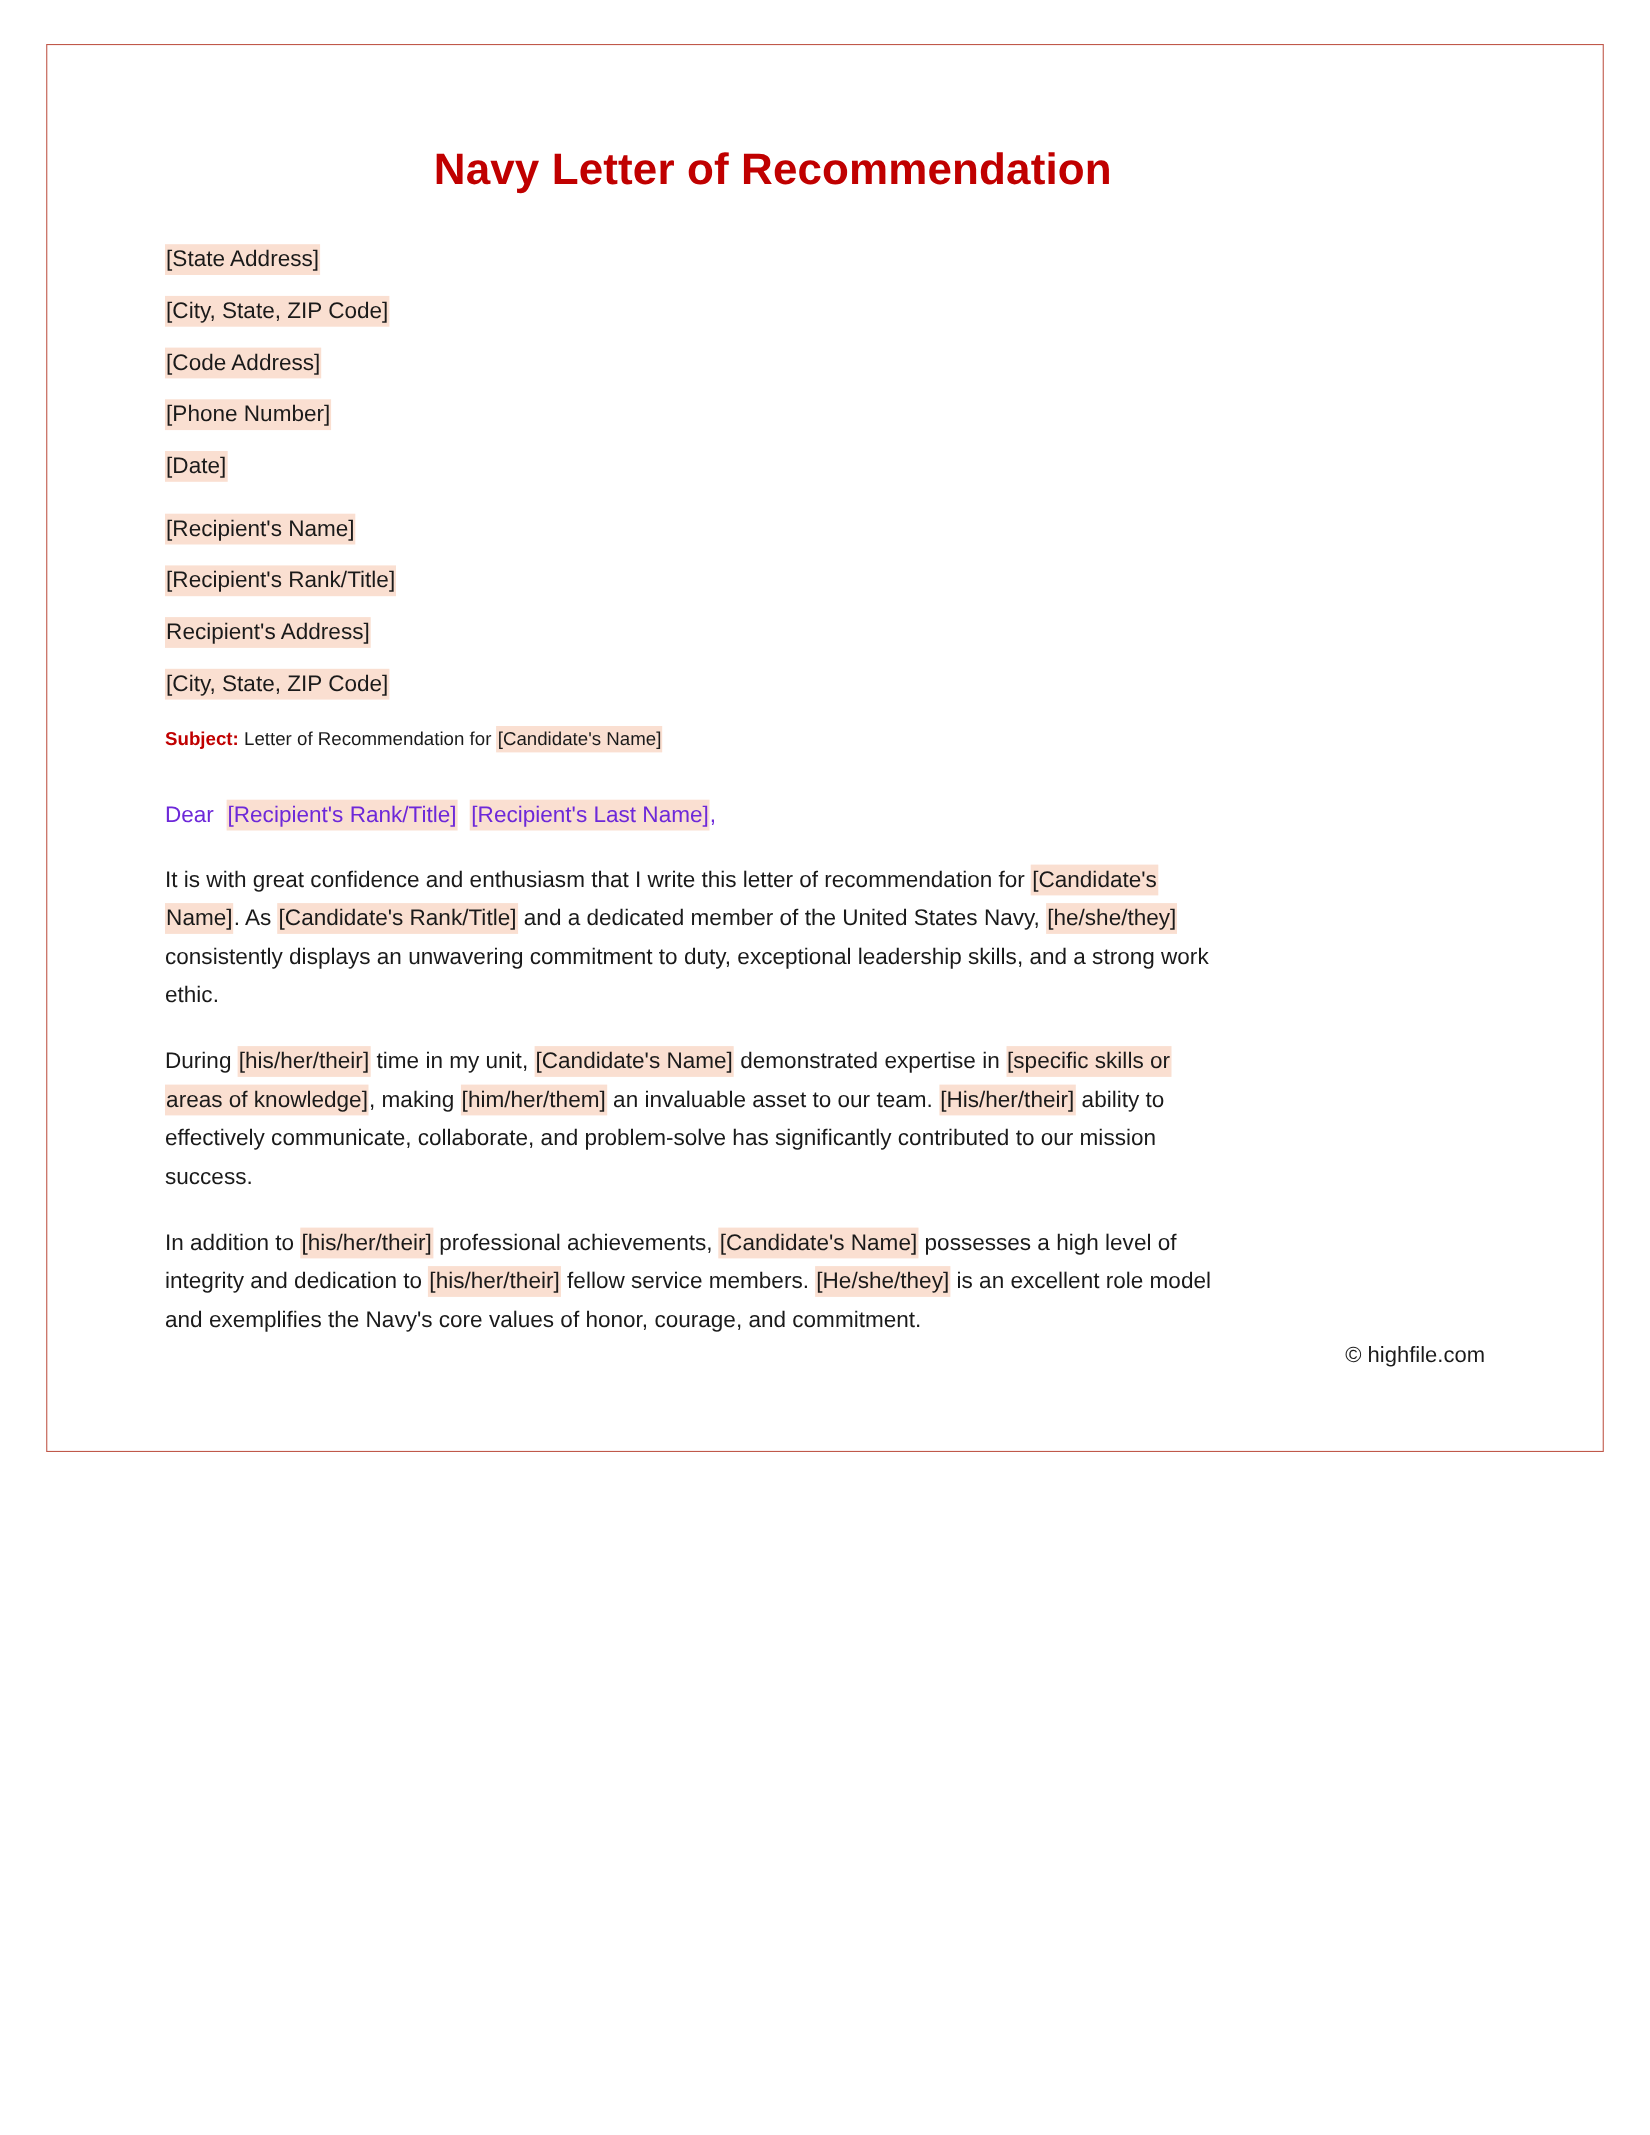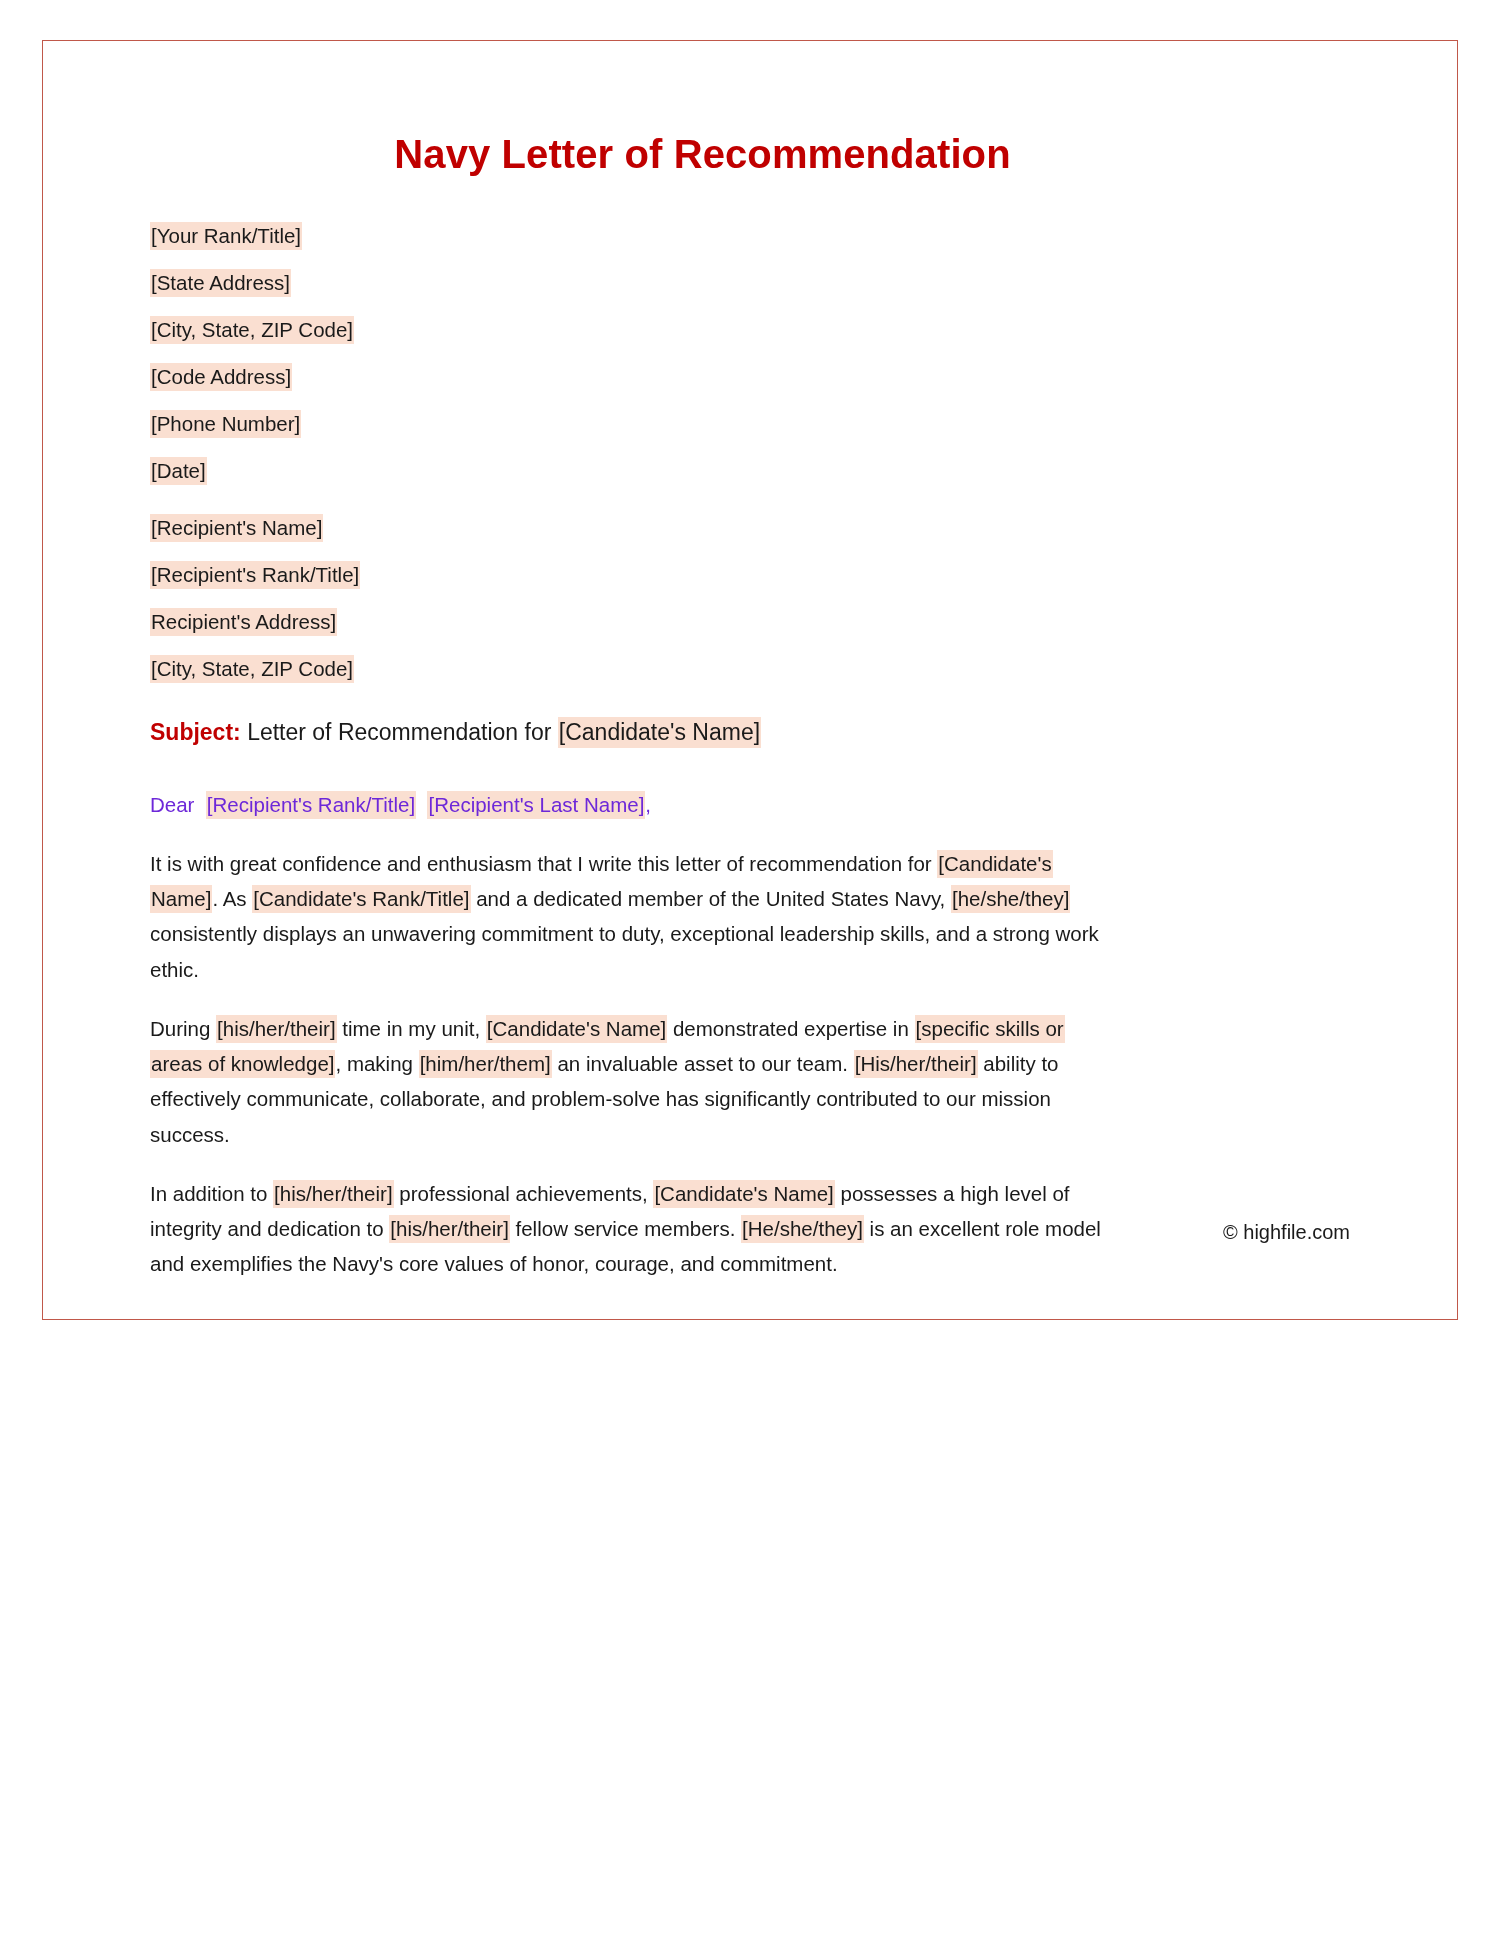--- a/index.html
+++ b/index.html
@@ -64,23 +64,23 @@
   .hl {
     background: #fadfd1;
     padding: 2px 1px 3px 1px;
     box-decoration-break: clone;
     -webkit-box-decoration-break: clone;
   }
 
   .gap-block { height: 33px; }
 
   .subject-line {
-    font-size: 23px;
+    font-size: 17px;
     color: #1a1a1a;
-    margin-top: 38px;
+    margin-top: 28px;
     line-height: 1.2;
   }
   .subject-label {
     color: #c00000;
     font-weight: bold;
   }
 
   .salutation {
     font-size: 20.5px;
     color: #6d28d9;
@@ -112,21 +112,20 @@
 <body>
 
 <div class="page">
   <div class="page-frame"></div>
 
   <div class="content">
 
     <h1 class="doc-title">Navy Letter of Recommendation</h1>
 
     <div>
-      <div class="addr-line"><span class="hl">[Your Rank/Title]</span></div>
       <div class="addr-line"><span class="hl">[State Address]</span></div>
       <div class="addr-line"><span class="hl">[City, State, ZIP Code]</span></div>
       <div class="addr-line"><span class="hl">[Code Address]</span></div>
       <div class="addr-line"><span class="hl">[Phone Number]</span></div>
       <div class="addr-line"><span class="hl">[Date]</span></div>
     </div>
 
     <div class="gap-block"></div>
 
     <div>

